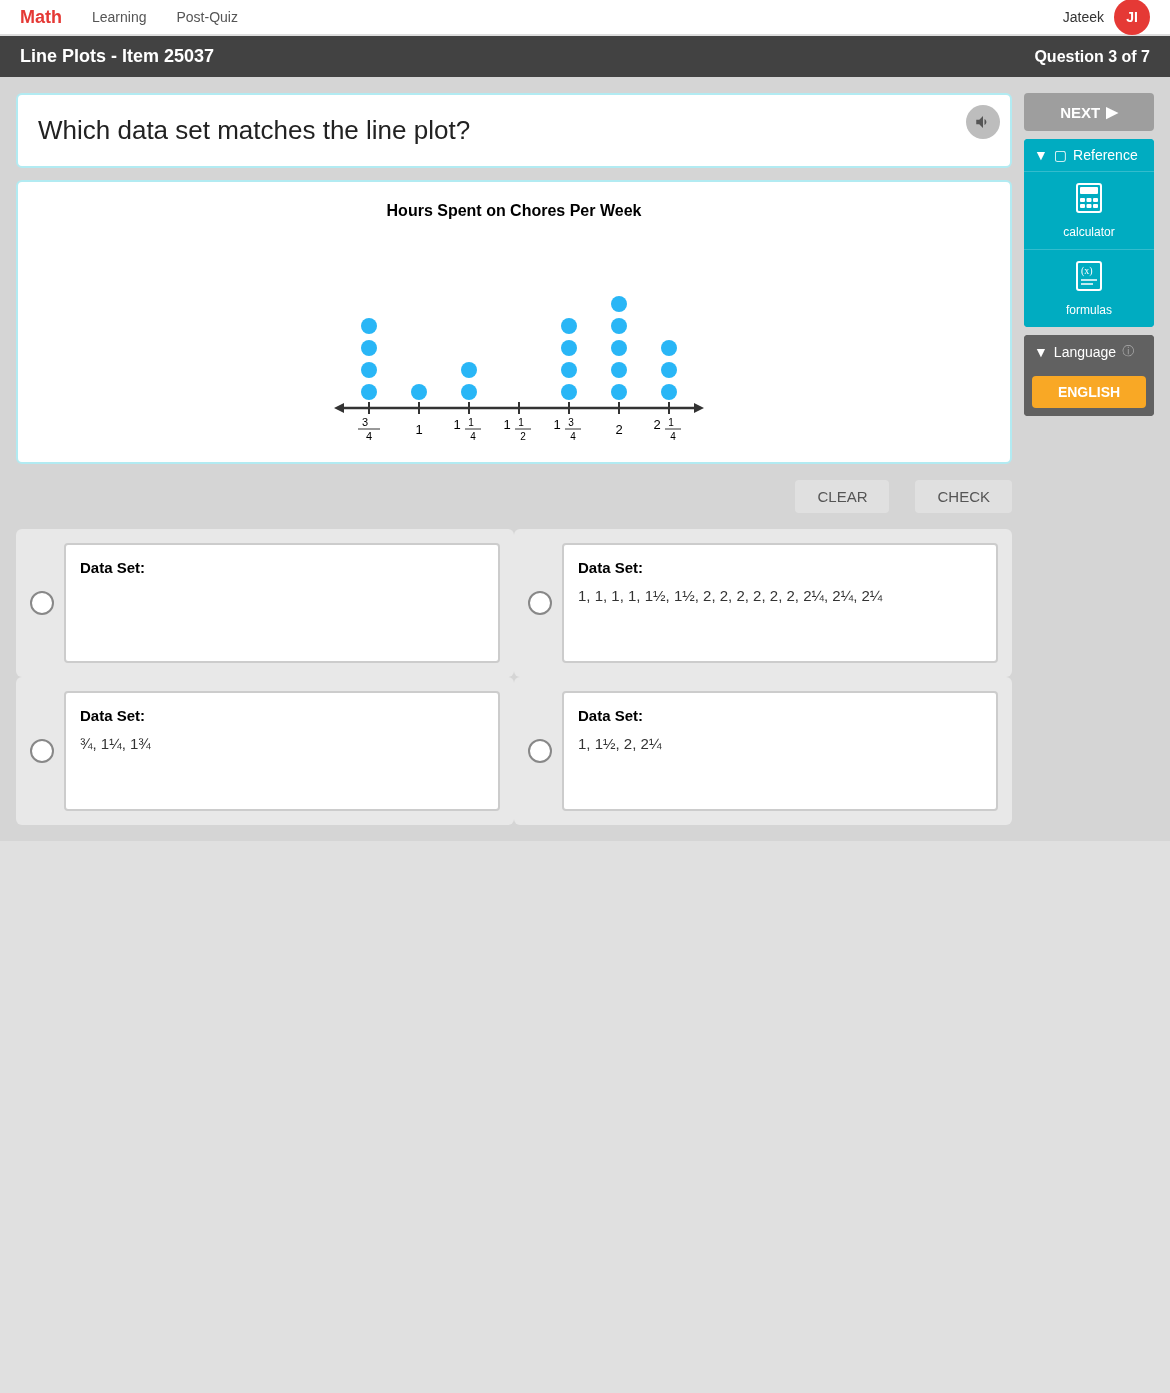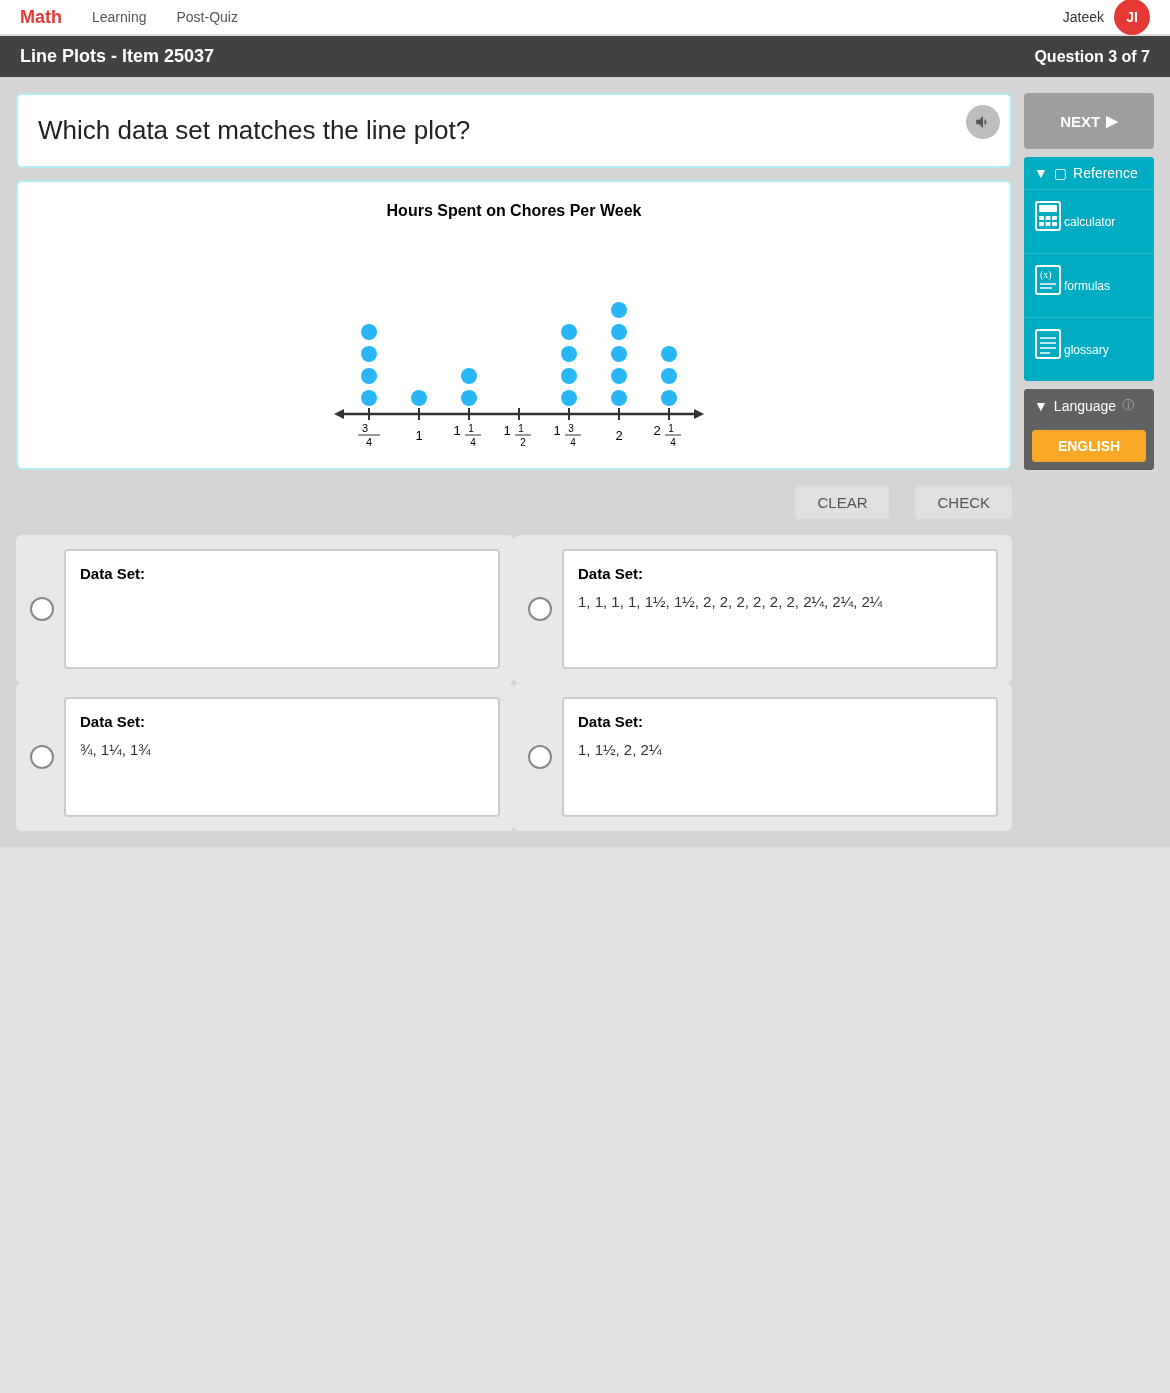--- a/index.html
+++ b/index.html
@@ -128,21 +128,21 @@
       margin-bottom: 16px;
     }
     .plot-inner {
       display: flex;
       flex-direction: column;
       align-items: center;
     }
     .plot-title {
       font-weight: bold;
       font-size: 16px;
-      margin-bottom: 8px;
+      margin-bottom: 2px;
       text-align: center;
     }
 
     
     .action-buttons {
       display: flex;
       justify-content: flex-end;
       gap: 26px;
       margin-bottom: 16px;
     }
@@ -212,21 +212,21 @@
       width: 130px;
       display: flex;
       flex-direction: column;
       gap: 0;
     }
     .btn-next {
       background: #9e9e9e;
       color: white;
       border: none;
       border-radius: 4px;
-      padding: 19px 16px;
+      padding: 10px 16px;
       font-size: 15px;
       font-weight: bold;
       cursor: pointer;
       display: flex;
       align-items: center;
       justify-content: center;
       gap: 6px;
       margin-bottom: 8px;
     }
     .reference-panel {
@@ -242,21 +242,21 @@
       display: flex;
       align-items: center;
       gap: 6px;
       cursor: pointer;
     }
     .reference-items {
       background: #00acc1;
     }
     .ref-item {
       display: flex;
-      flex-direction: row;
+      flex-direction: column;
       align-items: center;
       padding: 10px 8px;
       cursor: pointer;
       border-top: 1px solid rgba(255,255,255,0.2);
     }
     .ref-icon {
       font-size: 26px;
       color: white;
       margin-bottom: 4px;
     }
@@ -497,32 +497,20 @@
             <svg width="32" height="32" viewBox="0 0 32 32" fill="white">
               <rect x="4" y="2" width="24" height="28" rx="2" fill="none" stroke="white" stroke-width="2"></rect>
               <text x="8" y="14" font-size="10" fill="white" font-family="serif">(x)</text>
               <line x1="8" y1="20" x2="24" y2="20" stroke="white" stroke-width="1.5"></line>
               <line x1="8" y1="24" x2="20" y2="24" stroke="white" stroke-width="1.5"></line>
             </svg>
           </div>
           <span class="ref-label">formulas</span>
         </div>
 
-        <div class="ref-item">
-          <div class="ref-icon">
-            <svg width="32" height="32" viewBox="0 0 32 32" fill="white">
-              <rect x="4" y="2" width="24" height="28" rx="2" fill="none" stroke="white" stroke-width="2"></rect>
-              <line x1="8" y1="10" x2="24" y2="10" stroke="white" stroke-width="1.5"></line>
-              <line x1="8" y1="15" x2="24" y2="15" stroke="white" stroke-width="1.5"></line>
-              <line x1="8" y1="20" x2="24" y2="20" stroke="white" stroke-width="1.5"></line>
-              <line x1="8" y1="25" x2="18" y2="25" stroke="white" stroke-width="1.5"></line>
-            </svg>
-          </div>
-          <span class="ref-label">glossary</span>
-        </div>
 
       </div>
     </div>
 
     <div class="language-panel">
       <div class="language-header">
         <span>▼</span>
         <span>Language</span>
         <span style="font-size:12px; color:#aaa;">ⓘ</span>
       </div>

